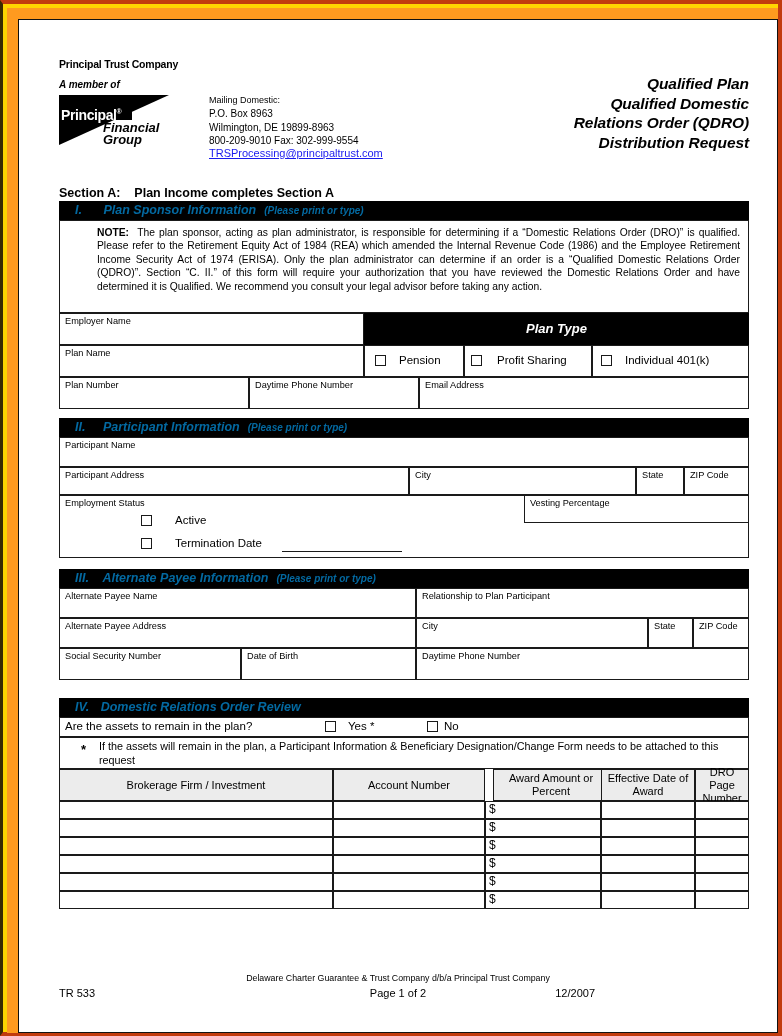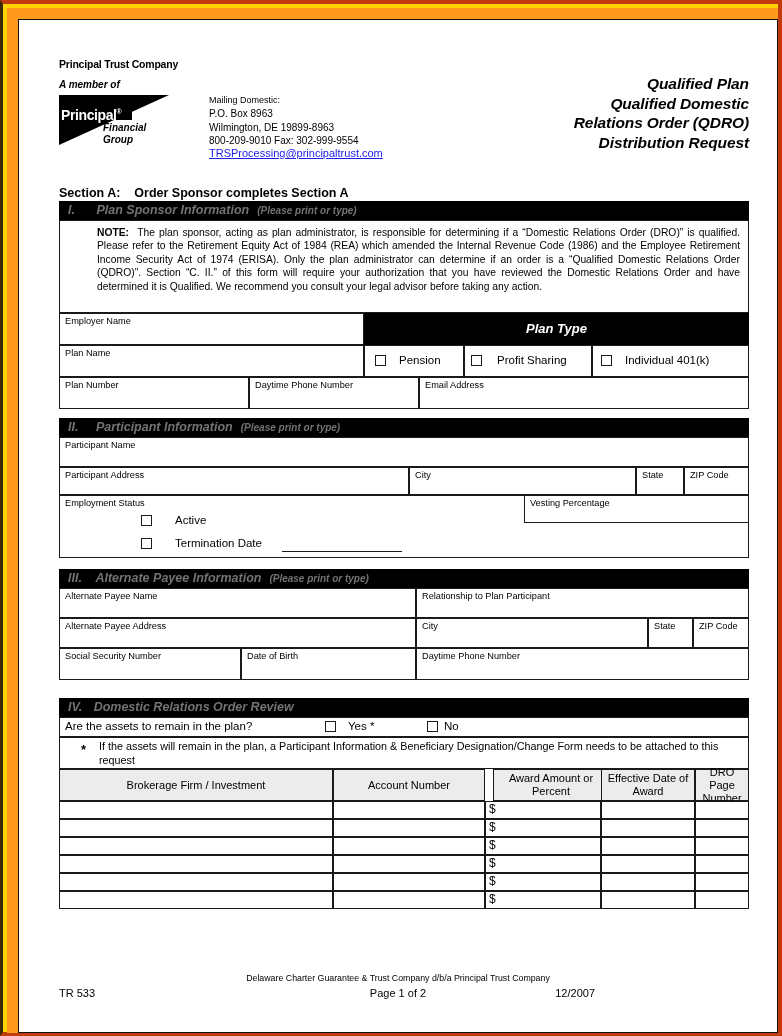--- a/index.html
+++ b/index.html
@@ -101,21 +101,21 @@
     color: #ffffff;
     font-size: 14px;
     font-weight: bold;
     line-height: 17px;
     letter-spacing: -0.4px;
   }
   .logo-word sup { font-size: 7px; vertical-align: super; }
   .logo-fin {
     position: absolute;
     left: 44px; top: 27px;
-    font-size: 10px;
+    font-size: 13px;
     font-weight: bold;
     font-style: italic;
     line-height: 12px;
   }
 
   .hdr-addr {
     position: absolute;
     left: 150px; top: 36px;
     font-size: 9.5px;
     line-height: 13.3px;
@@ -146,23 +146,23 @@
     left: 40px; top: 166px;
     font-size: 12.5px;
     font-weight: bold;
   }
   .section-a .sa-lbl { margin-right: 14px; }
 
   
   .bar {
     position: absolute;
     background: #000000;
-    color: #737373;
-    box-sizing: border-box;
-    padding-left: 9px;
+    color: #0369a1;
+    box-sizing: border-box;
+    padding-left: 16px;
     font-weight: bold;
     font-style: italic;
     white-space: nowrap;
   }
   .bar .num { display: inline-block; font-style: italic; }
   .bar .paren {
     font-size: 10px;
     font-style: italic;
     font-weight: bold;
     margin-left: 8px;
@@ -301,21 +301,21 @@
 
           <div class="hdr-title">
             <div>Qualified Plan</div>
             <div>Qualified Domestic</div>
             <div>Relations Order (QDRO)</div>
             <div>Distribution Request</div>
           </div>
         </div>
 
         <div class="section-a">
-          <span class="sa-lbl">Section A:</span><span>Order Sponsor completes Section A</span>
+          <span class="sa-lbl">Section A:</span><span>Plan Income completes Section A</span>
         </div>
 
         <div class="bar" style="left:40px; top:181px; width:690px; height:19px; font-size:12.5px; line-height:19px;">
           <span class="num">I.</span>
           <span style="display:inline-block; width:18px;"></span><span>Plan Sponsor Information</span><span class="paren">(Please print or type)</span>
         </div>
 
         <div class="note-box" style="left:40px; top:200px; width:690px; height:93px;padding-left:37px;">
           <b>NOTE:</b>&nbsp;&nbsp;<span>The plan sponsor, acting as plan administrator, is responsible for determining if a “Domestic Relations Order (DRO)” is qualified.  Please refer to the Retirement Equity Act of 1984 (REA) which amended the Internal Revenue Code (1986) and the Employee Retirement Income Security Act of 1974 (ERISA).  Only the plan administrator can determine if an order is a “Qualified Domestic Relations Order (QDRO)”.  Section “C. II.” of this form will require your authorization that you have reviewed the Domestic Relations Order and have determined it is Qualified.  We recommend you consult your legal advisor before taking any action.</span>
         </div>

